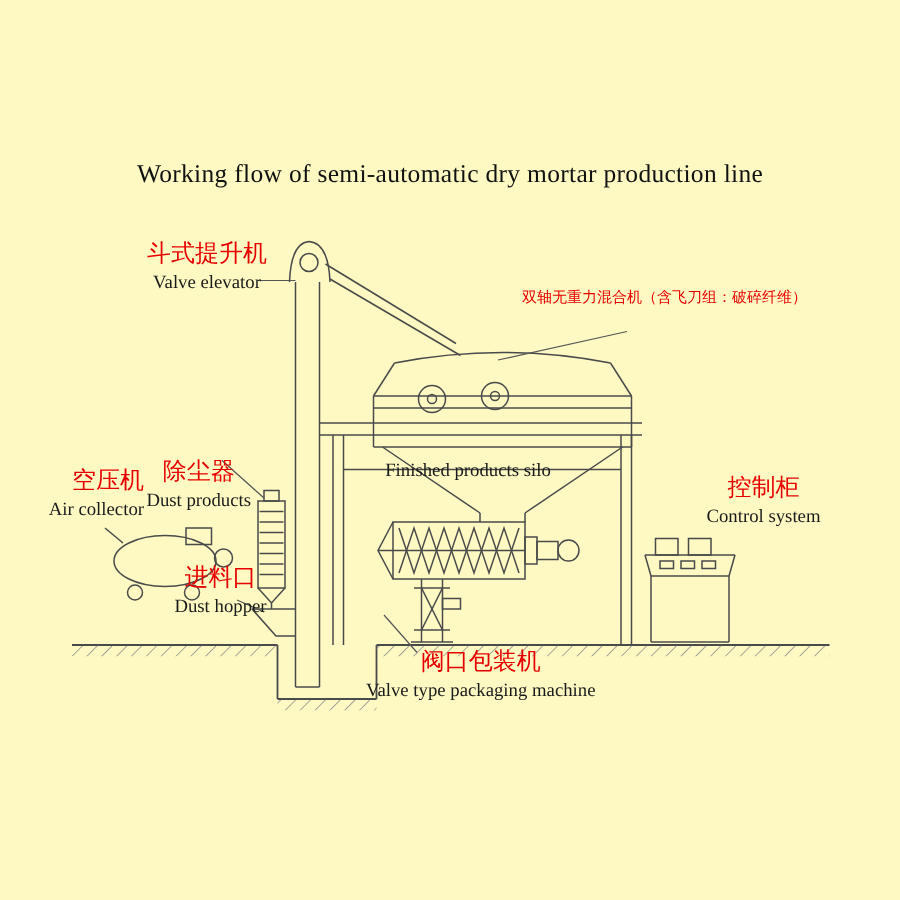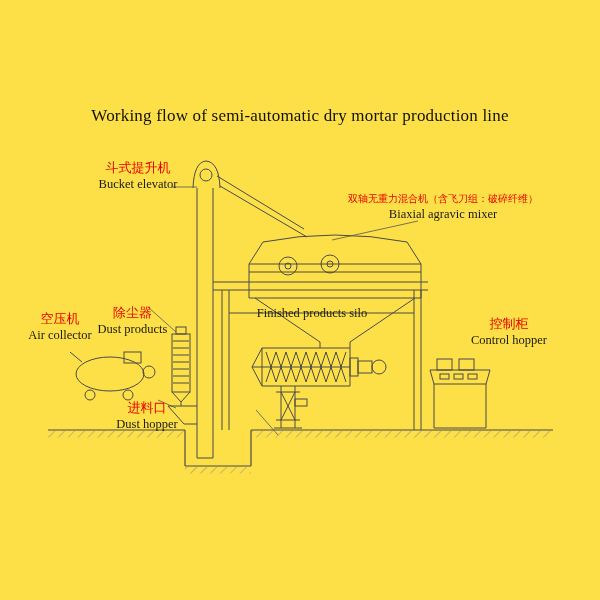--- a/index.html
+++ b/index.html
@@ -1,39 +1,39 @@
 <!DOCTYPE html>
 <html><head>
 <meta charset="utf-8">
 <style>
   html,body{margin:0;padding:0;background:#fff;}
   #stage{
     position:relative;
     width:600px;height:600px;
-    background:#fde047;
+    background:#fef9c3;
     font-family:"Liberation Serif", serif;
     overflow:hidden;
   }
   #drawing{position:absolute;left:0;top:0;}
   .title{
     position:absolute;left:0;top:106px;width:600px;
     text-align:center;font-size:17px;color:#111;
     letter-spacing:0.2px;
   }
   .label{position:absolute;text-align:center;line-height:1.25;white-space:nowrap;}
-  .label .zh{color:#e60000;font-size:13px;margin-bottom:1px;}
+  .label .zh{color:#e60000;font-size:16px;margin-bottom:1px;}
   .label .en{color:#1a1a1a;font-size:12.5px;}
   #lbl-bucket{left:88px;top:160px;width:100px;}
   #lbl-mixer{left:338px;top:193px;width:210px;}
   #lbl-mixer .zh{font-size:10px;text-align:center;}
   #lbl-dust{left:90px;top:281px;width:85px;margin-top:24px;}
-  #lbl-compressor{left:14px;top:311px;width:92px;}
+  #lbl-compressor{left:4px;top:311px;width:92px;text-align:right;}
   #lbl-silo{left:250px;top:306px;width:124px;}
   #lbl-control{left:438px;top:316px;width:82px;margin-left:30px;}
-  #lbl-hopper{left:106px;top:400px;width:82px;}
+  #lbl-hopper{left:106px;top:376px;width:82px;}
   #lbl-packaging{left:238px;top:432px;width:165px;}
 </style>
 </head>
 <body>
 
 <div id="stage">
 
   <svg id="drawing" width="600" height="600" viewBox="0 0 600 600">
     <defs>
       <pattern id="hatch" patternUnits="userSpaceOnUse" width="7" height="7" patternTransform="rotate(45)">
@@ -167,46 +167,49 @@
       <line x1="148" y1="307" x2="176" y2="332"></line>
       <line x1="158" y1="400" x2="176" y2="408"></line>
       <line x1="278" y1="435" x2="256" y2="410"></line>
     </g>
   </svg>
 
   <div class="title">Working flow of semi-automatic dry mortar production line</div>
 
   <div class="label" id="lbl-bucket">
     <div class="zh">斗式提升机</div>
-    <div class="en">Bucket elevator</div>
+    <div class="en">Valve elevator</div>
   </div>
 
   <div class="label" id="lbl-mixer">
     <div class="zh">双轴无重力混合机（含飞刀组：破碎纤维）</div>
-    <div class="en">Biaxial agravic mixer</div>
   </div>
 
   <div class="label" id="lbl-dust">
     <div class="zh">除尘器</div>
     <div class="en">Dust products</div>
   </div>
 
   <div class="label" id="lbl-compressor">
     <div class="zh">空压机</div>
     <div class="en">Air collector</div>
   </div>
 
   <div class="label" id="lbl-silo">
     <div class="en">Finished products silo</div>
   </div>
 
   <div class="label" id="lbl-control">
     <div class="zh">控制柜</div>
-    <div class="en">Control hopper</div>
+    <div class="en">Control system</div>
   </div>
 
   <div class="label" id="lbl-hopper">
     <div class="zh">进料口</div>
     <div class="en">Dust hopper</div>
   </div>
 
+  <div class="label" id="lbl-packaging">
+    <div class="zh">阀口包装机</div>
+    <div class="en">Valve type packaging machine</div>
+  </div>
 
 </div>
 
 </body></html>

